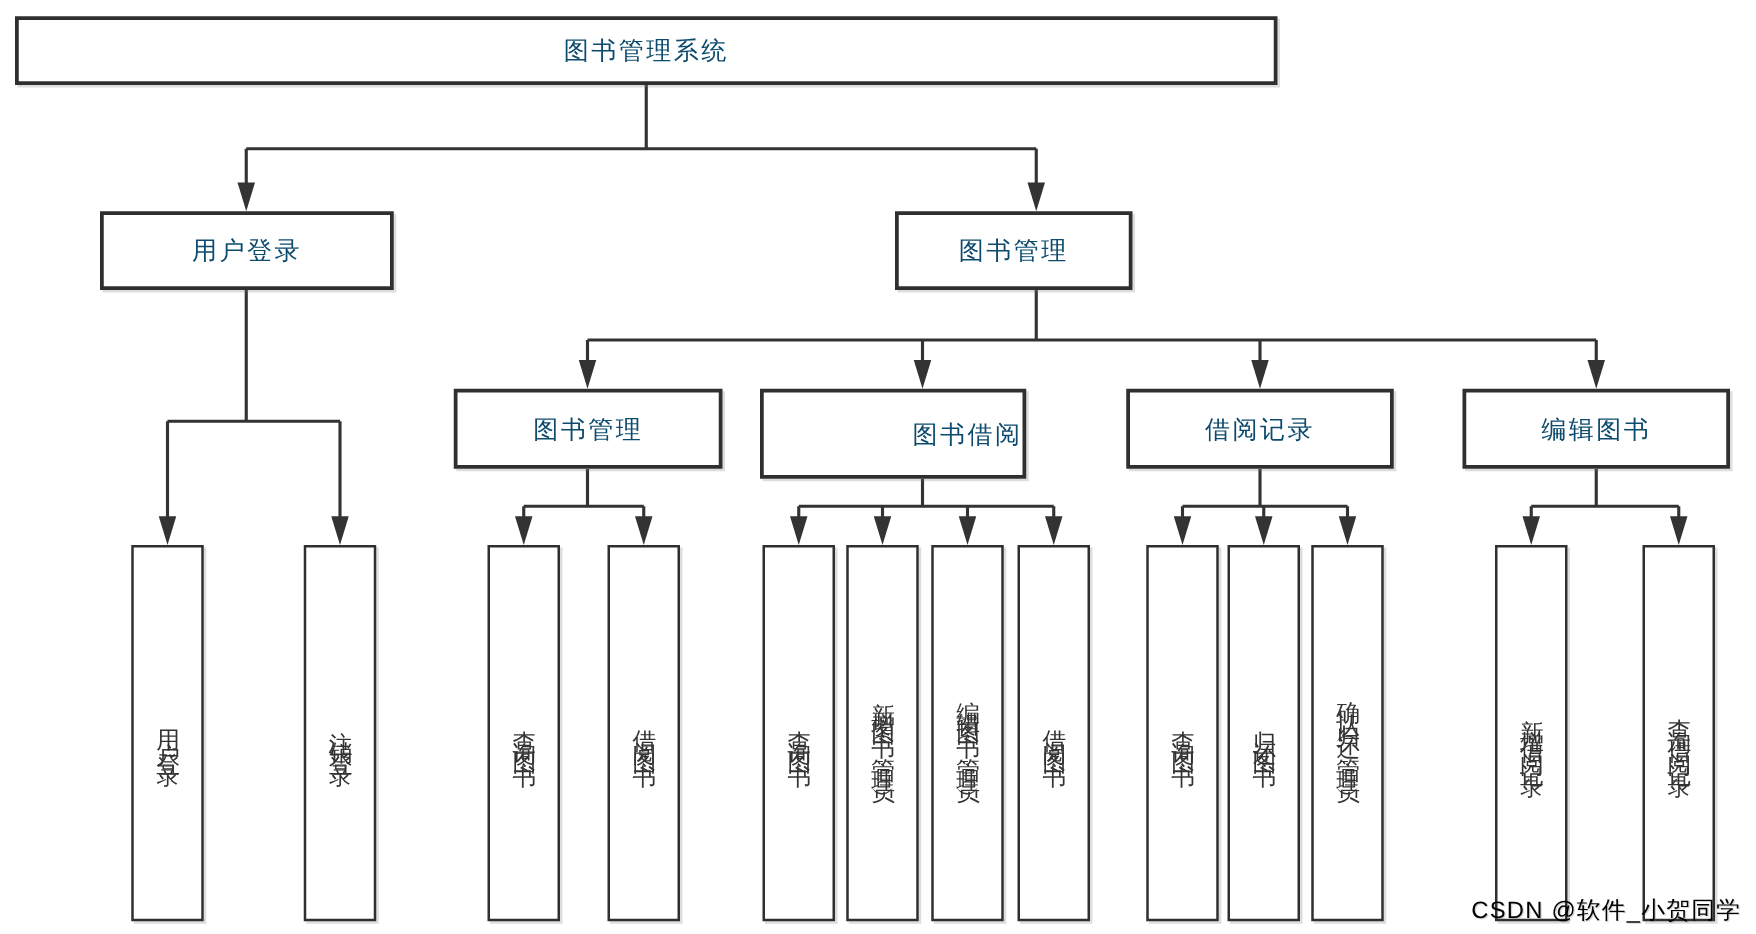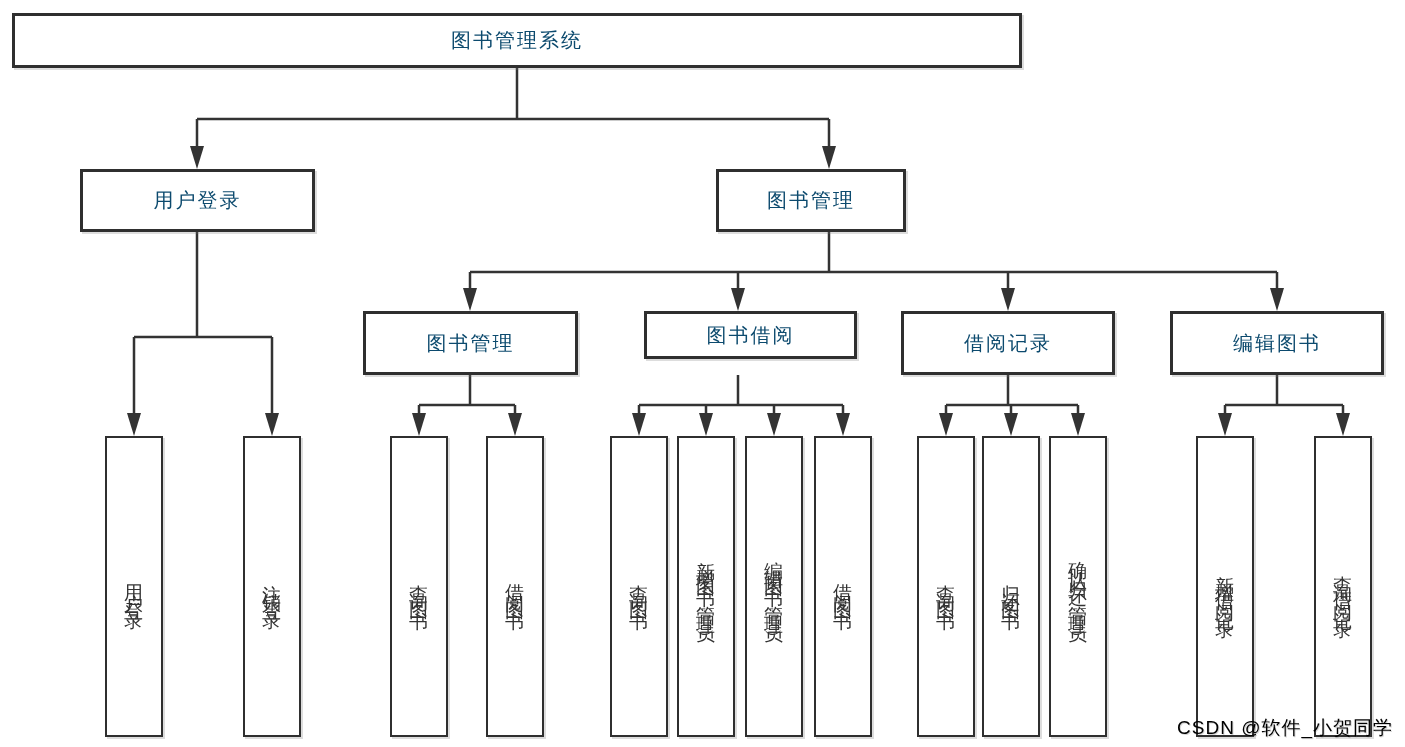--- a/index.html
+++ b/index.html
@@ -133,21 +133,21 @@
   <div class="node" style="left:80px; top:169px; width:235px; height:63px;">
     <span class="hlabel">用户登录</span>
   </div>
   <div class="node" style="left:716px; top:169px; width:190px; height:63px;">
     <span class="hlabel">图书管理</span>
   </div>
 
   <div class="node" style="left:363px; top:311px; width:215px; height:64px;">
     <span class="hlabel">图书管理</span>
   </div>
-  <div class="node" style="left:644px; top:311px; width:213px; height:48px;">
+  <div class="node" style="left:608px; top:311px; width:213px; height:72px;justify-content:flex-end;">
     <span class="hlabel">图书借阅</span>
   </div>
   <div class="node" style="left:901px; top:311px; width:214px; height:64px;">
     <span class="hlabel">借阅记录</span>
   </div>
   <div class="node" style="left:1170px; top:311px; width:214px; height:64px;">
     <span class="hlabel">编辑图书</span>
   </div>
 
   <div class="node leaf" style="left:105px;">

